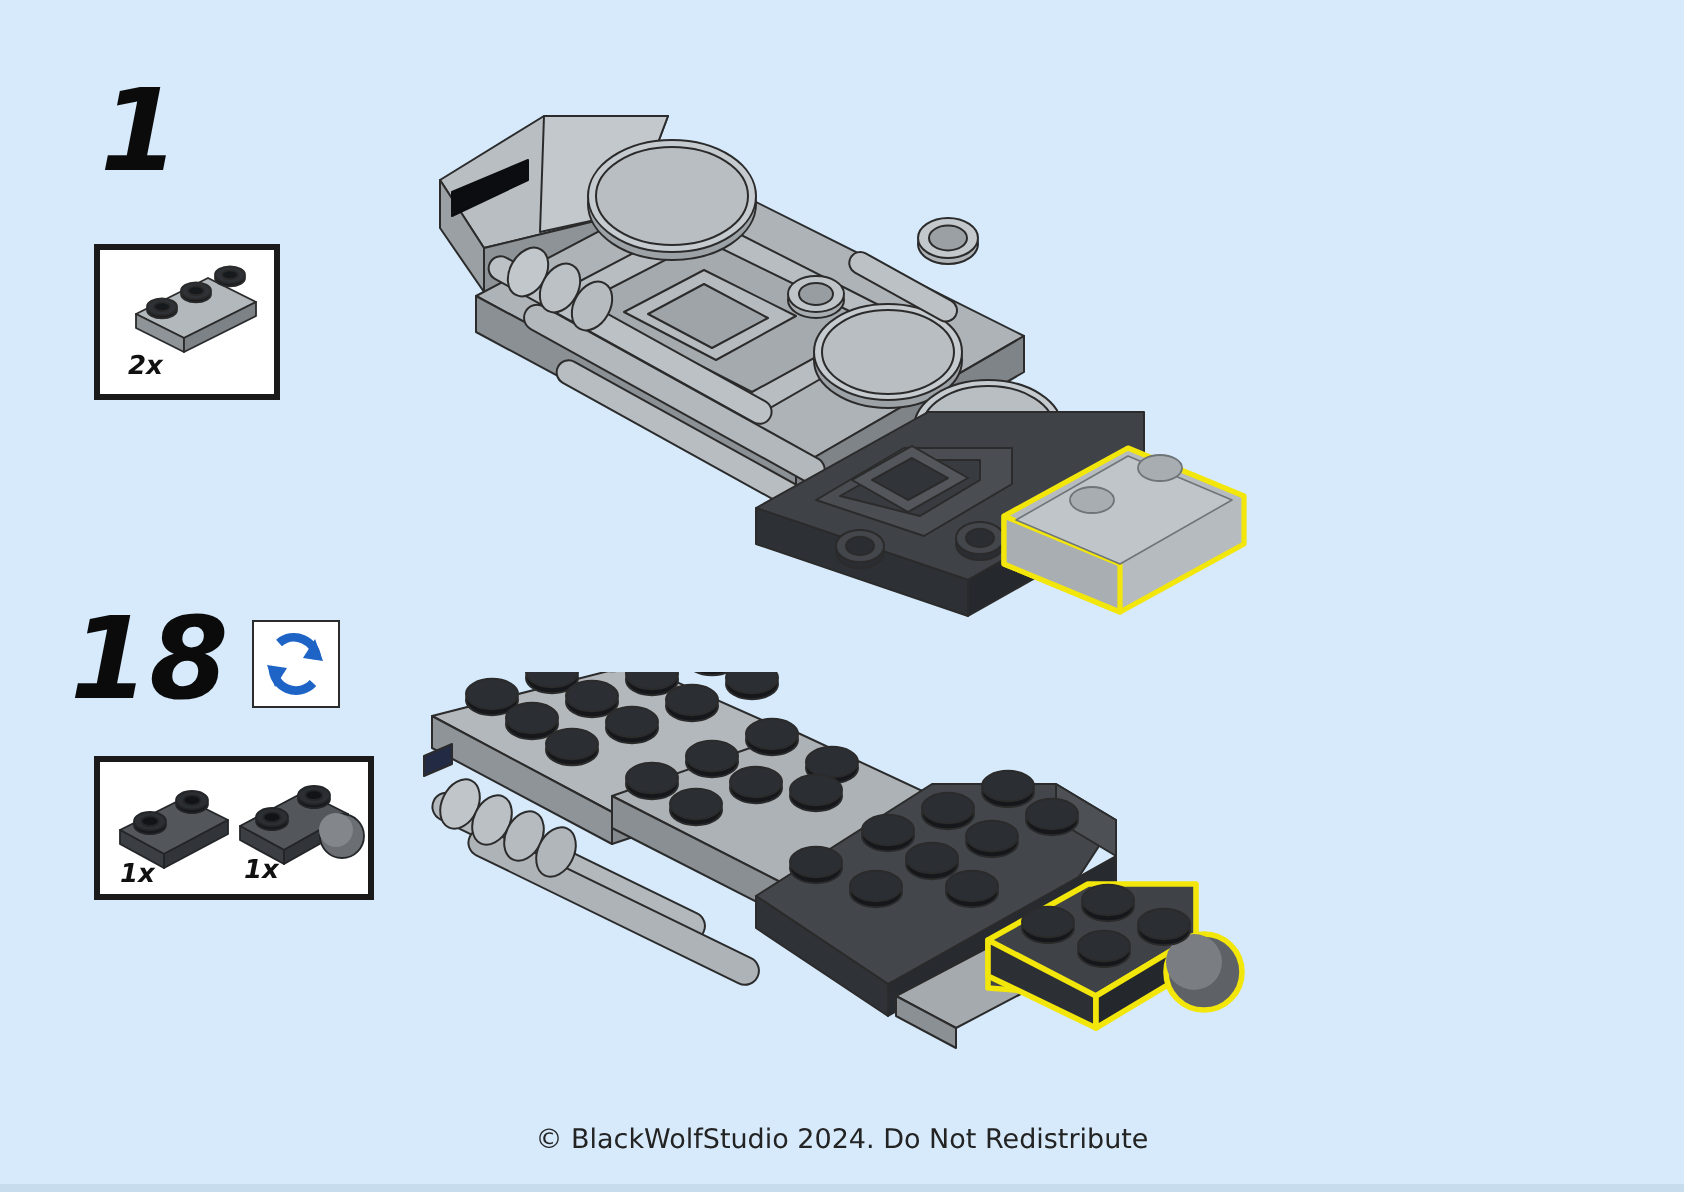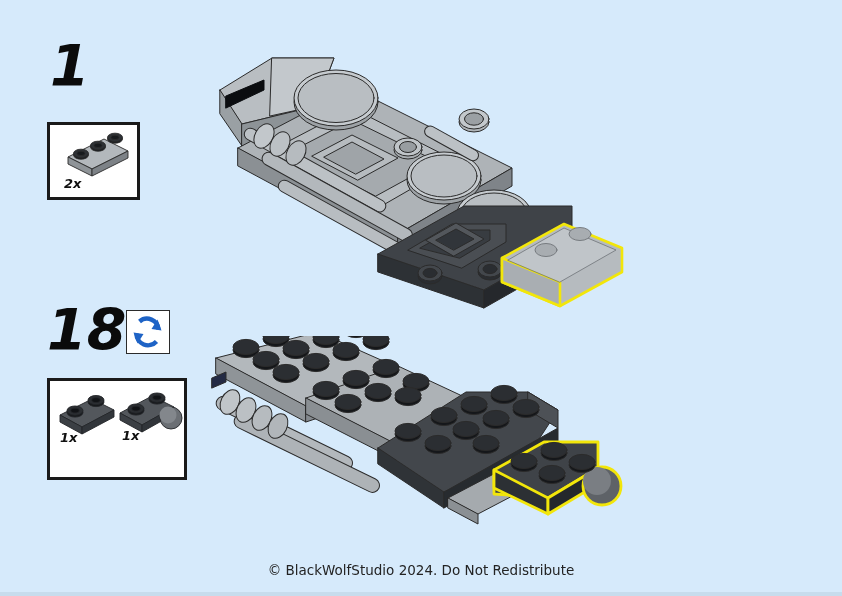--- a/index.html
+++ b/index.html
@@ -53,32 +53,32 @@
     position: absolute;
     font-family: "DejaVu Sans", sans-serif;
     font-style: italic;
     font-weight: bold;
     font-size: 57px;
     color: #0b0b0b;
     line-height: 1;
     z-index: 30;
   }
   #step-17-number { left: 50px; top: 38px; }
-  #step-18-number { left: 47px; top: 302px; }
+  #step-18-number { left: 35px; top: 302px; }
 
   
   .parts-box {
     position: absolute;
     background: #ffffff;
     border: 3px solid #1a1a1a;
     box-sizing: border-box;
     z-index: 30;
   }
   #parts-box-17 { left: 47px; top: 122px; width: 93px; height: 78px; }
-  #parts-box-18 { left: 47px; top: 378px; width: 140px; height: 102px; }
+  #parts-box-18 { left: 47px; top: 378px; width: 140px; height: 72px; }
 
   .parts-inner {
     position: relative;
     width: 100%;
     height: 100%;
   }
   .part-slot {
     position: absolute;
     top: 4px;
     bottom: 2px;

